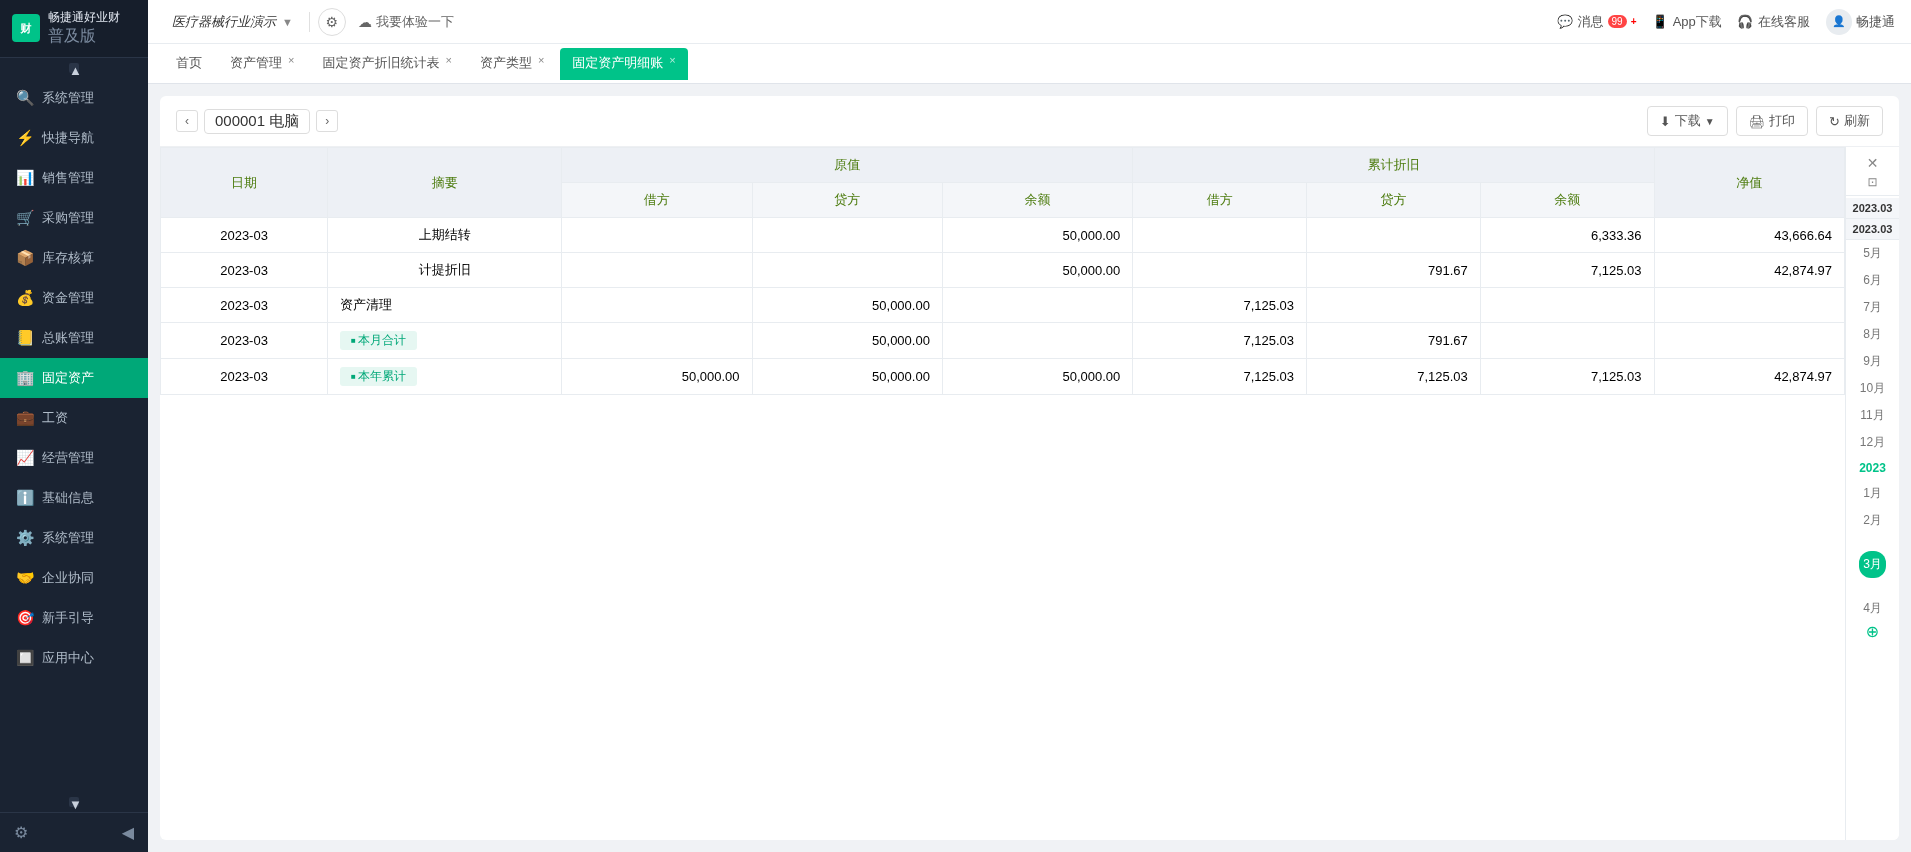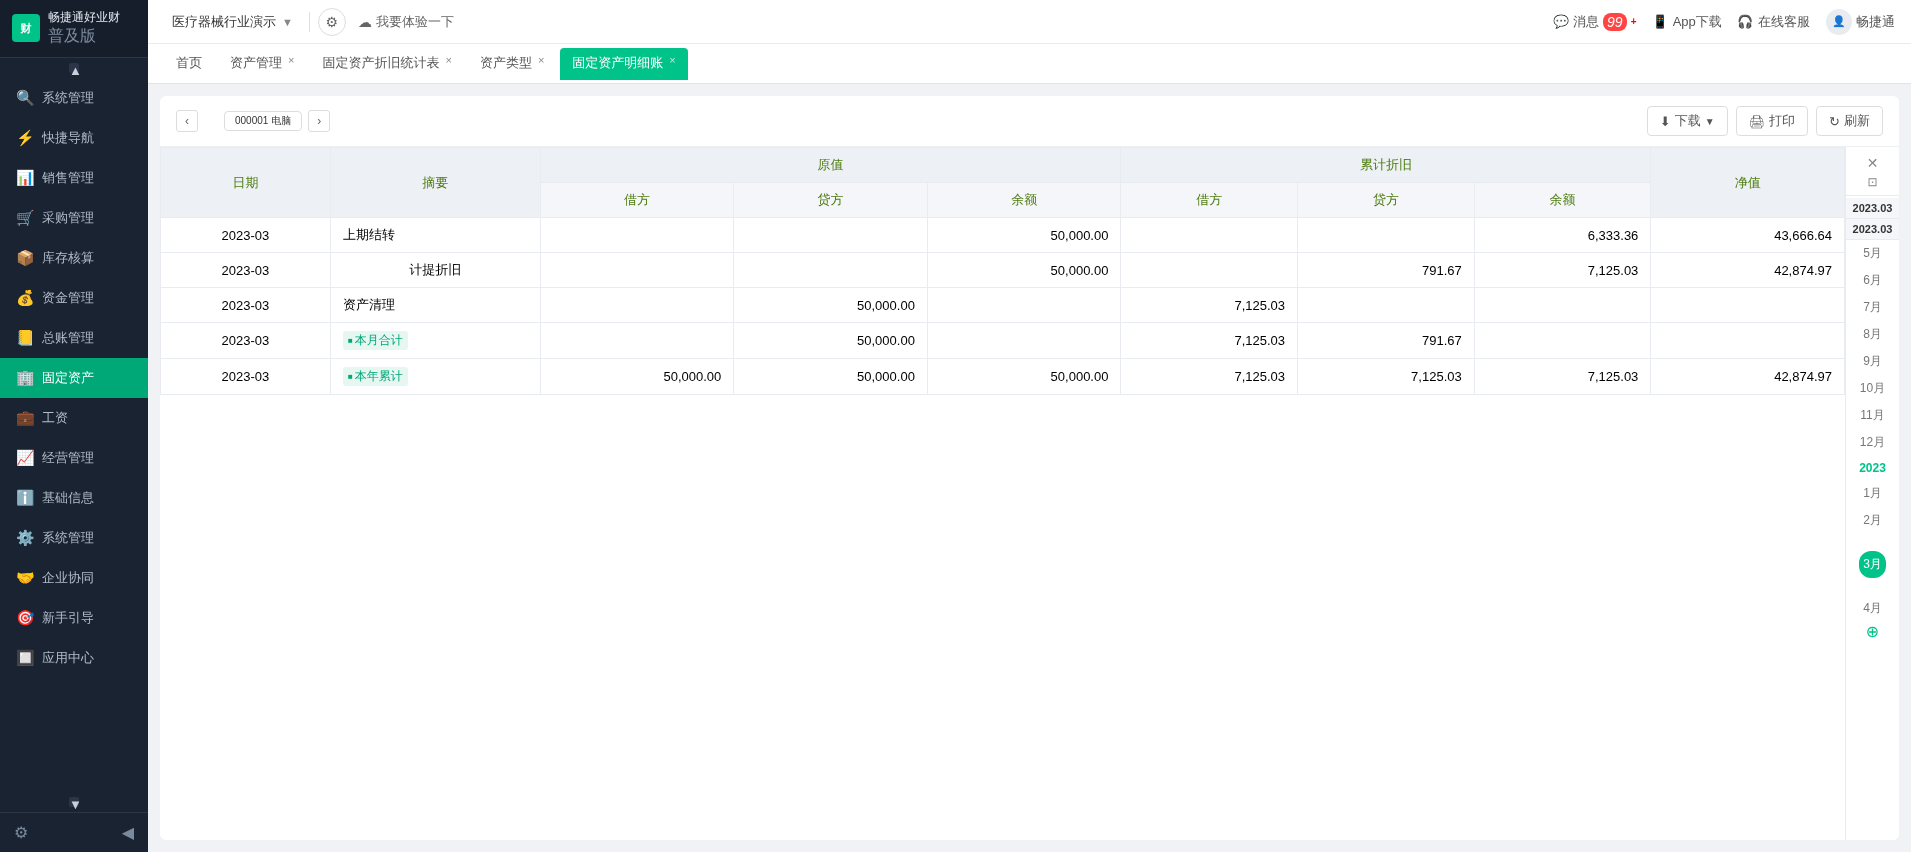--- a/index.html
+++ b/index.html
@@ -68,21 +68,21 @@
       background: white;
       border-bottom: 1px solid #e8ecf0;
       display: flex; align-items: center;
       padding: 0 16px;
       height: 44px;
       flex-shrink: 0;
     }
     .company-select {
       display: flex; align-items: center; gap: 6px;
       font-size: 13px; color: #333; cursor: pointer;
-      padding: 4px 8px; border-radius: 4px;
+      padding: 4px 8px; border-radius: 4px; font-style: italic;
     }
     .top-header-sep { width: 1px; height: 20px; background: #e0e0e0; margin: 0 8px; }
     .settings-btn {
       width: 28px; height: 28px; border-radius: 50%;
       border: 1px solid #ddd; background: white;
       display: flex; align-items: center; justify-content: center;
       cursor: pointer; font-size: 14px; color: #666;
     }
     .experience-btn {
       margin-left: 12px; display: flex; align-items: center; gap: 4px;
@@ -90,22 +90,22 @@
     }
     .top-header-right {
       margin-left: auto; display: flex; align-items: center; gap: 16px;
     }
     .header-action {
       display: flex; align-items: center; gap: 4px;
       font-size: 13px; color: #555; cursor: pointer;
     }
     .badge {
       background: #ff4444; color: white;
-      font-size: 14px; padding: 1px 4px;
-      border-radius: 8px; min-width: 18px; text-align: center; font-style: italic;
+      font-size: 10px; padding: 1px 4px;
+      border-radius: 8px; min-width: 18px; text-align: center;
     }
     .user-avatar {
       width: 26px; height: 26px; border-radius: 50%;
       background: #e8ecf0; display: flex; align-items: center; justify-content: center;
       font-size: 11px; color: #666;
     }
 
     
     .tab-bar {
       background: white;
@@ -160,23 +160,22 @@
     .panel-nav {
       display: flex; align-items: center; gap: 6px;
     }
     .nav-arrow {
       width: 22px; height: 22px; border: 1px solid #ddd; border-radius: 3px;
       display: flex; align-items: center; justify-content: center;
       cursor: pointer; font-size: 12px; color: #666; background: white;
     }
     .asset-id-box {
       border: 1px solid #ddd; border-radius: 4px;
-      padding: 2px 10px; font-size: 10px; color: #333;
+      padding: 2px 10px; font-size: 15px; color: #333;
       background: white;
-      margin-left: 20px;
     }
     .panel-actions {
       display: flex; align-items: center; gap: 8px;
     }
     .action-btn {
       display: flex; align-items: center; gap: 4px;
       padding: 5px 12px; border: 1px solid #ddd; border-radius: 4px;
       background: white; cursor: pointer; font-size: 13px; color: #555;
     }
 
@@ -205,21 +204,21 @@
     .data-table td:nth-child(2) {
       text-align: center;
     }
     .group-header th {
       background: #edf0f5;
     }
 
     .tag-green {
       display: inline-flex; align-items: center; gap: 2px;
       background: #e6f7f2; color: #00a878; border-radius: 3px;
-      padding: 1px 5px; font-size: 12px;
+      padding: 1px 11px; font-size: 12px;
     }
     .tag-green::before { content: '■'; font-size: 8px; }
 
     
     .timeline-panel {
       width: 54px;
       background: white;
       border-left: 1px solid #e8ecf0;
       display: flex;
       flex-direction: column;
@@ -455,21 +454,21 @@
                 <th>贷方</th>
                 <th>余额</th>
                 <th>借方</th>
                 <th>贷方</th>
                 <th>余额</th>
               </tr>
             </thead>
             <tbody id="table-body">
             <tr>
                   <td style="text-align: center;">2023-03</td>
-                  <td style="text-align: left;">上期结转</td>
+                  <td style="text-align: center;">上期结转</td>
                   <td></td>
                   <td></td>
                   <td>50,000.00</td>
                   <td></td>
                   <td></td>
                   <td>6,333.36</td>
                   <td>43,666.64</td>
                 </tr>
                 <tr>
                   <td style="text-align: center;">2023-03</td>

